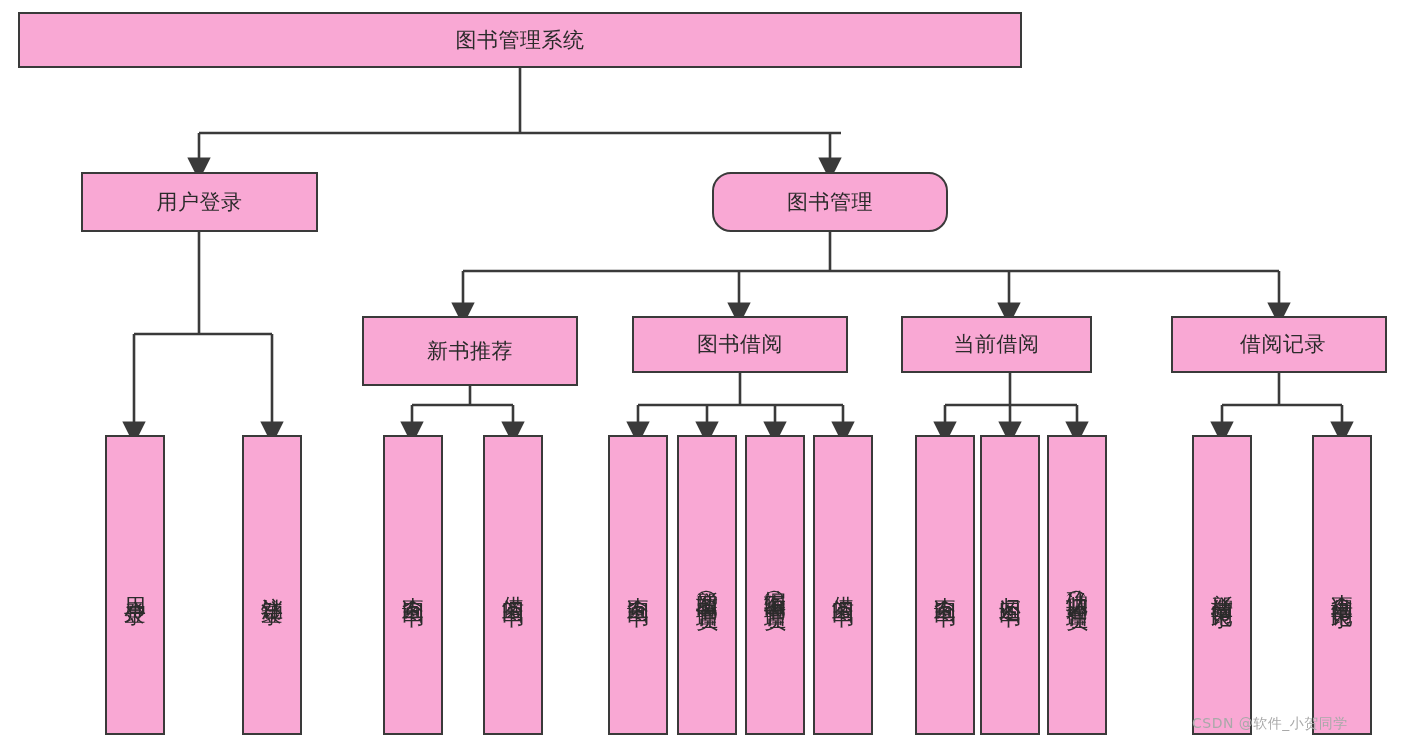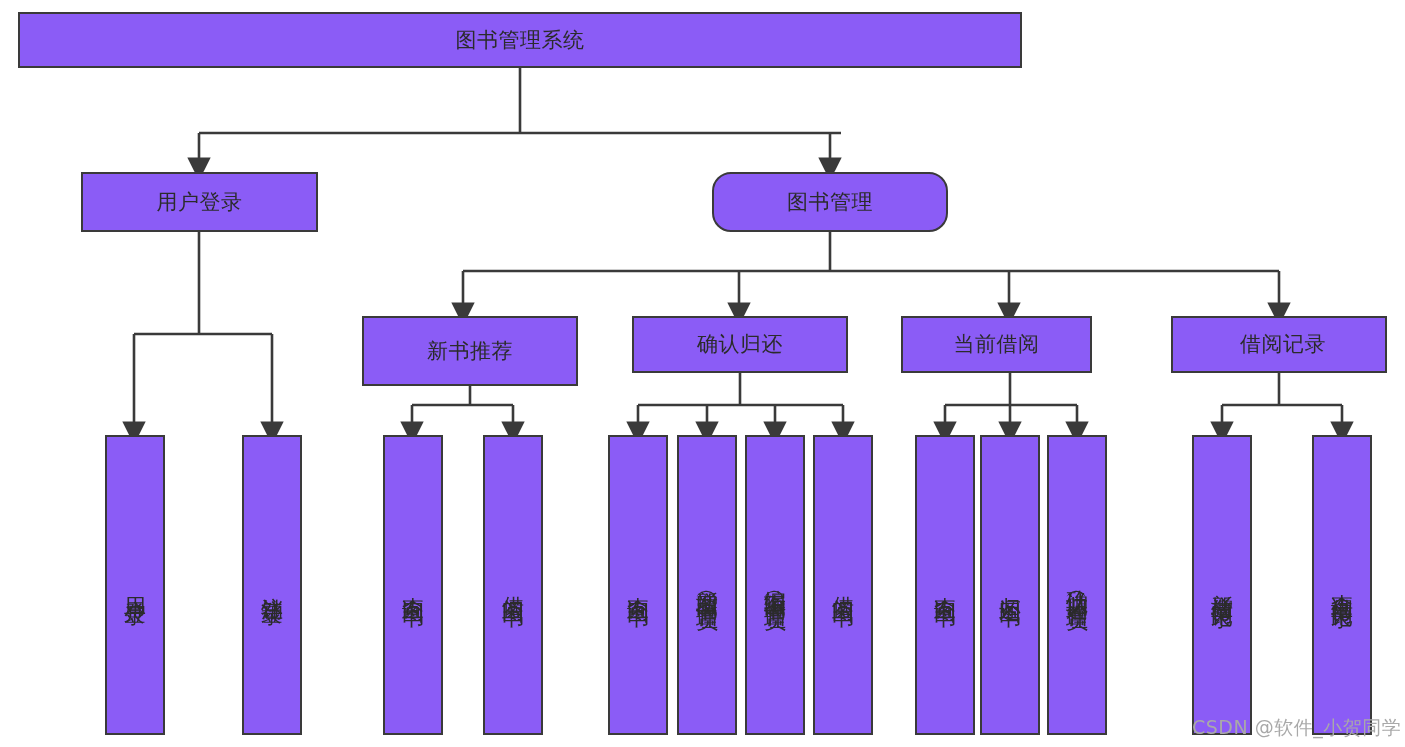--- a/index.html
+++ b/index.html
@@ -22,21 +22,21 @@
   svg#tree-svg {
     position: absolute;
     left: 0;
     top: 0;
     width: 1405px;
     height: 747px;
   }
   .node-box {
     position: absolute;
     box-sizing: border-box;
-    background: #8b5cf6;
+    background: #f9a8d4;
     border: 2px solid #3a3a3a;
     display: flex;
     align-items: center;
     justify-content: center;
     color: #2b2b2b;
   }
   .node-label {
     display: block;
     text-align: center;
     line-height: 1.18;
@@ -52,21 +52,21 @@
   .node-vertical .node-label {
     writing-mode: vertical-rl;
     text-orientation: upright;
     font-size: 22px;
     letter-spacing: 3px;
     line-height: 1;
     white-space: normal;
   }
   .watermark {
     position: absolute;
-    font-size: 19px;
+    font-size: 14px;
     color: #a9a9a9;
     white-space: nowrap;
     letter-spacing: 0.5px;
   }
 </style>
 </head>
 <body>
 
 <div id="diagram-root">
 
@@ -130,21 +130,21 @@
 
   <div class="node-box node-horizontal" style="left:712px; top:172px; width:236px; height:60px;border-radius:19px;">
     <span class="node-label">图书管理</span>
   </div>
 
   <div class="node-box node-horizontal" style="left:362px; top:316px; width:216px; height:70px;">
     <span class="node-label">新书推荐</span>
   </div>
 
   <div class="node-box node-horizontal" style="left:632px; top:316px; width:216px; height:57px;">
-    <span class="node-label">确认归还</span>
+    <span class="node-label">图书借阅</span>
   </div>
 
   <div class="node-box node-horizontal" style="left:901px; top:316px; width:191px; height:57px;">
     <span class="node-label">当前借阅</span>
   </div>
 
   <div class="node-box node-horizontal" style="left:1171px; top:316px; width:216px; height:57px;padding-left:8px;">
     <span class="node-label">借阅记录</span>
   </div>
 

